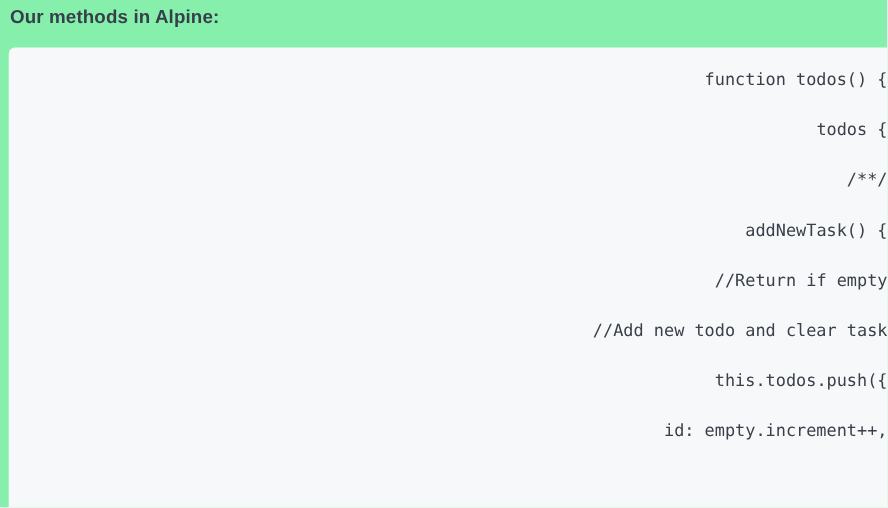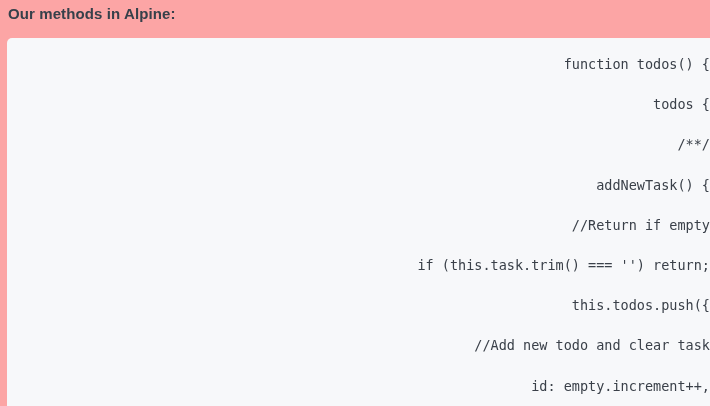--- a/index.html
+++ b/index.html
@@ -65,33 +65,32 @@
 
   .code-line {
     display: block;
     min-height: 20.1px;
     white-space: pre;
   }
 </style>
 </head>
 <body>
 
-<div class="page" style="background: #fca5a5;">
+<div class="page" style="background: #86efac;">
 
   <h3 class="page-heading" style="color: rgb(54, 64, 74);">Our methods in Alpine:</h3>
 
   <div class="code-block" style="background: rgb(247, 248, 250);">
     <pre style="color: rgb(58, 64, 73);"><code id="code-lines"><span class="code-line">function todos() {</span>
 <span class="code-line">    todos {</span>
 <span class="code-line">        /**/</span>
 <span class="code-line">        addNewTask() {</span>
 <span class="code-line">            //Return if empty</span>
-<span class="code-line">            if (this.task.trim() === '') return;</span>
+<span class="code-line">            //Add new todo and clear task</span>
 <span class="code-line">            this.todos.push({</span>
-<span class="code-line">            //Add new todo and clear task</span>
 <span class="code-line">                id: empty.increment++,</span>
 
 
 
 
 
 
 
 
 

